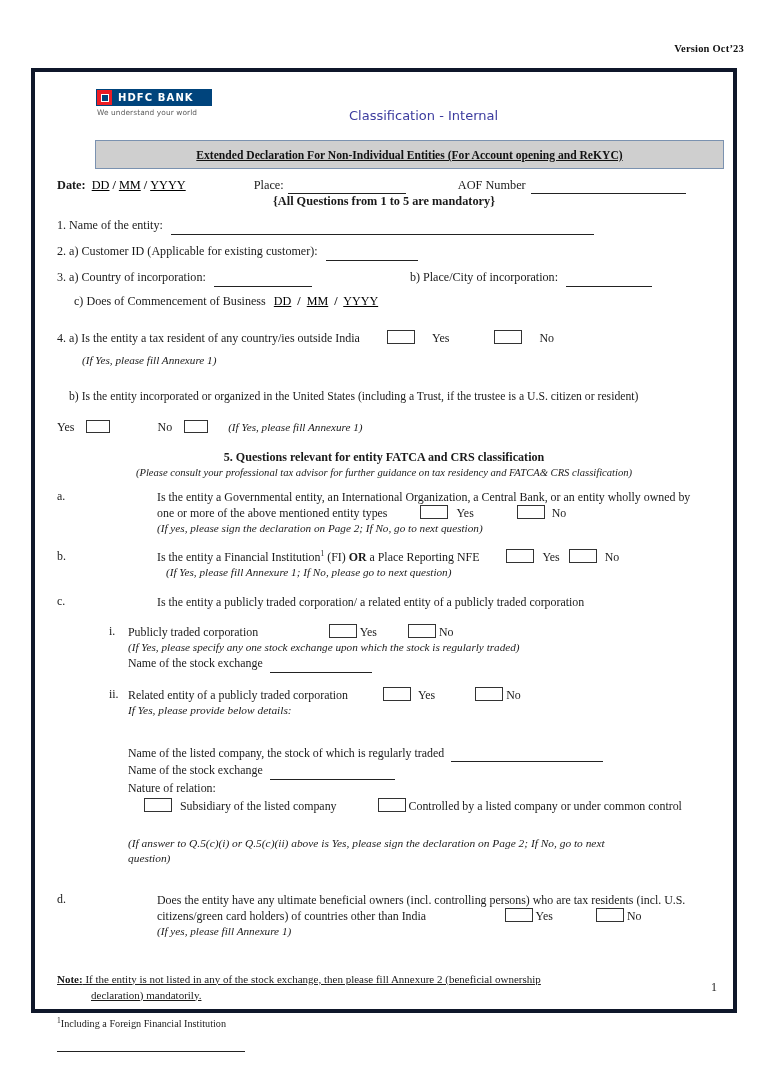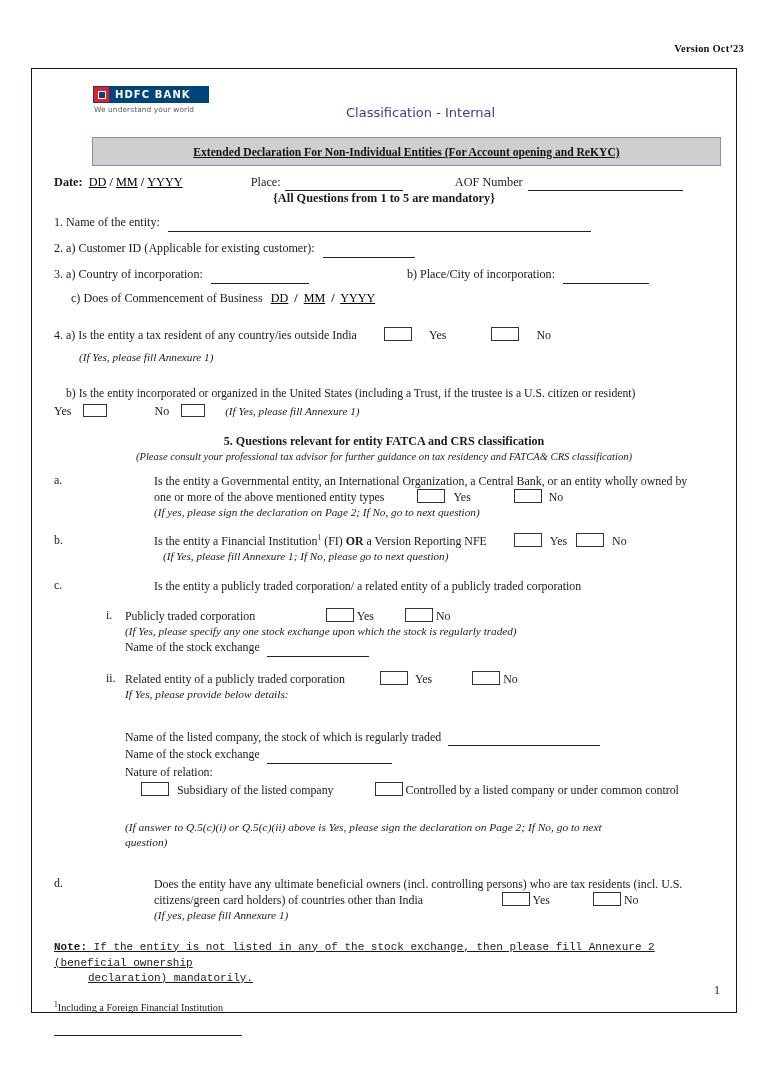--- a/index.html
+++ b/index.html
@@ -24,21 +24,21 @@
     font-size: 10.5px;
     letter-spacing: .2px;
     color: #111;
   }
 
   
   .page {
     position: absolute;
     left: 31px; top: 68px;
     width: 706px; height: 945px;
-    border: 1px solid #0f172a;
+    border: 4px solid #0f172a;
     background: #fff;
     padding: 14px 22px 0 22px;
   }
 
   
   .hdr {
     position: relative;
     height: 46px;
   }
   .logo-wrap {
@@ -159,23 +159,23 @@
   .item { display: flex; margin-top: 11px; font-size: 11.9px; }
   .item .mk { width: 52px; flex: 0 0 52px; }
   .item .bdy { flex: 1; line-height: 1.36; margin-left: 48px; }
 
   
   .rom { display: flex; margin-top: 10px; font-size: 11.9px; margin-left: 52px; }
   .rom .mk { width: 19px; flex: 0 0 19px; }
   .rom .bdy { flex: 1; line-height: 1.36; }
 
   .note {
-    font-family: Liberation Mono, monospace;
+    font-family: Liberation Serif, serif;
     font-size: 11px;
-    margin-top: 16px;
+    margin-top: 32px;
     line-height: 1.45;
   }
   .note .nlbl { font-weight: bold; text-decoration: underline; }
   .note .ntxt { text-decoration: underline; }
   .note .nl2 { display: block; margin-left: 34px; text-decoration: underline; }
 
   .fn {
     font-size: 10.2px;
     margin-top: 13px;
   }
@@ -269,21 +269,21 @@
     <div class="ln" style="margin-top:20px">
       <span>4. a) Is the entity a tax resident of any country/ies outside India</span>
       <span class="cb" style="margin-left:24px"></span>
       <span style="margin-left:14px">Yes</span>
       <span class="cb" style="margin-left:42px"></span>
       <span style="margin-left:14px">No</span>
     </div>
     <div class="ln ital" style="margin-top:6px;margin-left:25px;font-size:11.2px">(If Yes, please fill Annexure 1)</div>
 
     <div class="ln" style="margin-top:22px;margin-left:12px;font-size:11.7px">b) Is the entity incorporated or organized in the United States (including a Trust, if the trustee is a U.S. citizen or resident)</div>
-    <div class="ln" style="margin-top:2px;font-size:12px">
+    <div class="ln" style="margin-top:15px;font-size:12px">
       <span>Yes</span>
       <span class="cb-sm" style="margin-left:9px"></span>
       <span style="margin-left:44px">No</span>
       <span class="cb-sm" style="margin-left:9px"></span>
       <span class="ital" style="margin-left:17px;font-size:11.2px">(If Yes, please fill Annexure 1)</span>
     </div>
 
     <div class="sec5-head">5.   Questions relevant for entity FATCA and CRS classification</div>
     <div class="sec5-sub">(Please consult your professional tax advisor for further guidance on tax residency and FATCA&amp; CRS classification)</div>
 
@@ -299,21 +299,21 @@
           <span style="margin-left:4px">No</span>
         </div>
         <div class="ital" style="font-size:11.2px">(If yes, please sign the declaration on Page 2; If No, go to next question)</div>
       </div>
     </div>
 
     <div class="item" style="margin-top:13px">
       <div class="mk">b.</div>
       <div class="bdy">
         <div>
-          <span>Is the entity a Financial Institution</span><sup class="ft">1</sup><span> (FI) </span><span class="bold">OR</span><span> a Version Reporting NFE</span>
+          <span>Is the entity a Financial Institution</span><sup class="ft">1</sup><span> (FI) </span><span class="bold">OR</span><span> a Place Reporting NFE</span>
           <span class="cb" style="margin-left:24px"></span>
           <span style="margin-left:5px">Yes</span>
           <span class="cb" style="margin-left:6px"></span>
           <span style="margin-left:5px">No</span>
         </div>
         <div class="ital" style="font-size:11.2px;margin-left:9px">(If Yes, please fill Annexure 1; If No, please go to next question)</div>
       </div>
     </div>
 
     <div class="item" style="margin-top:13px">

